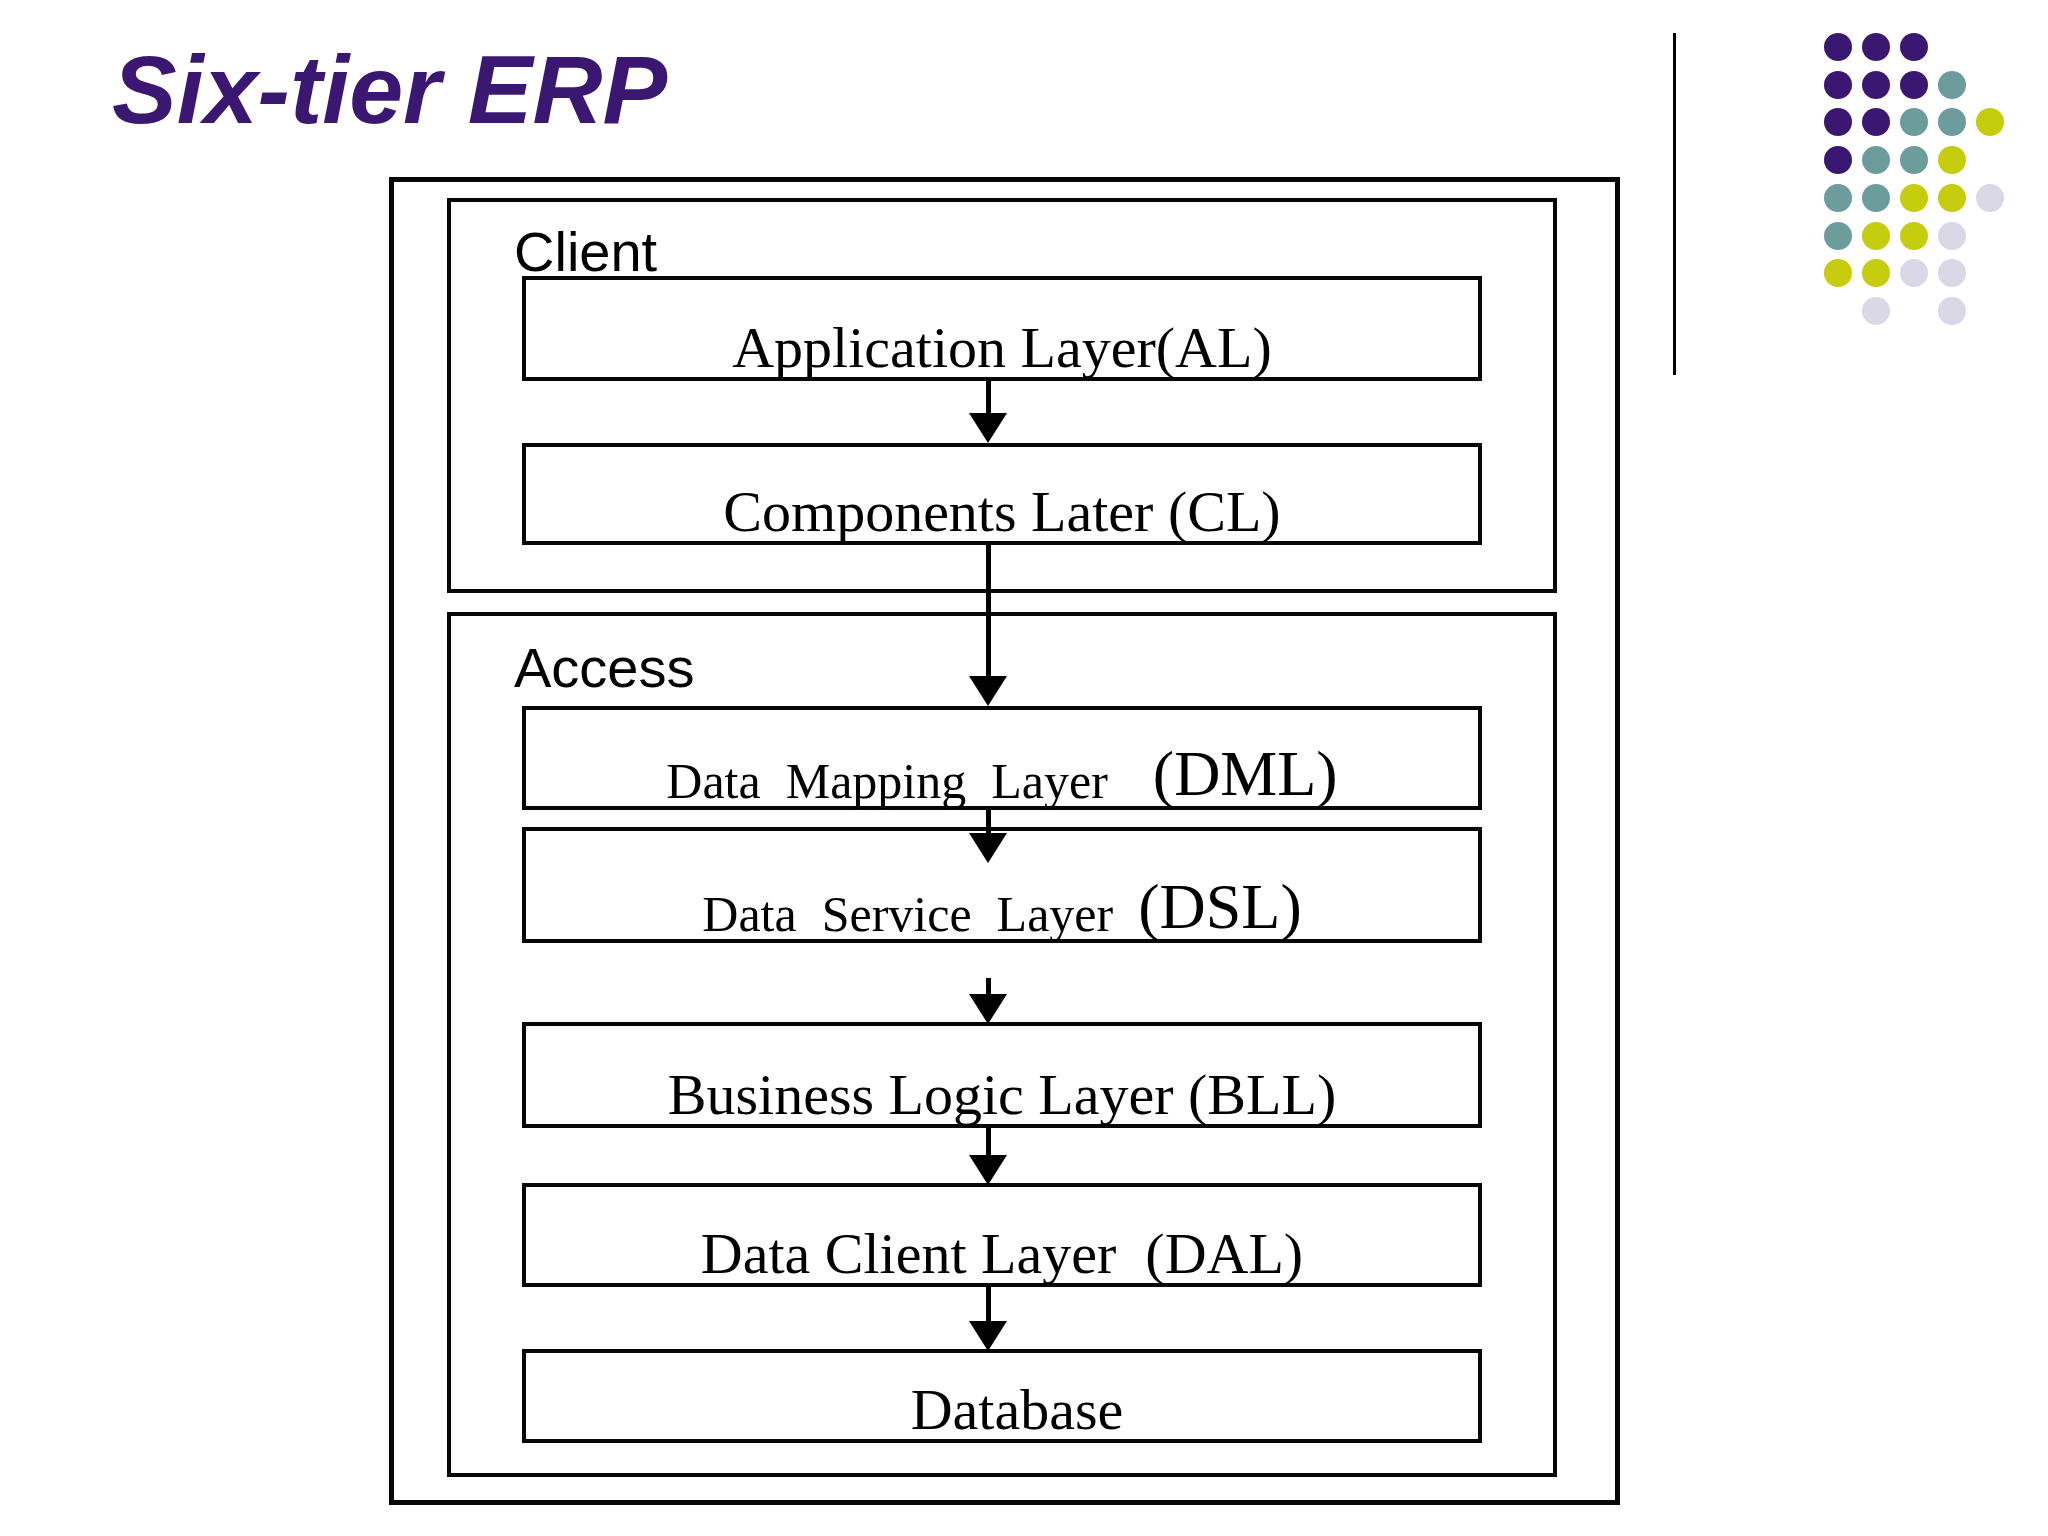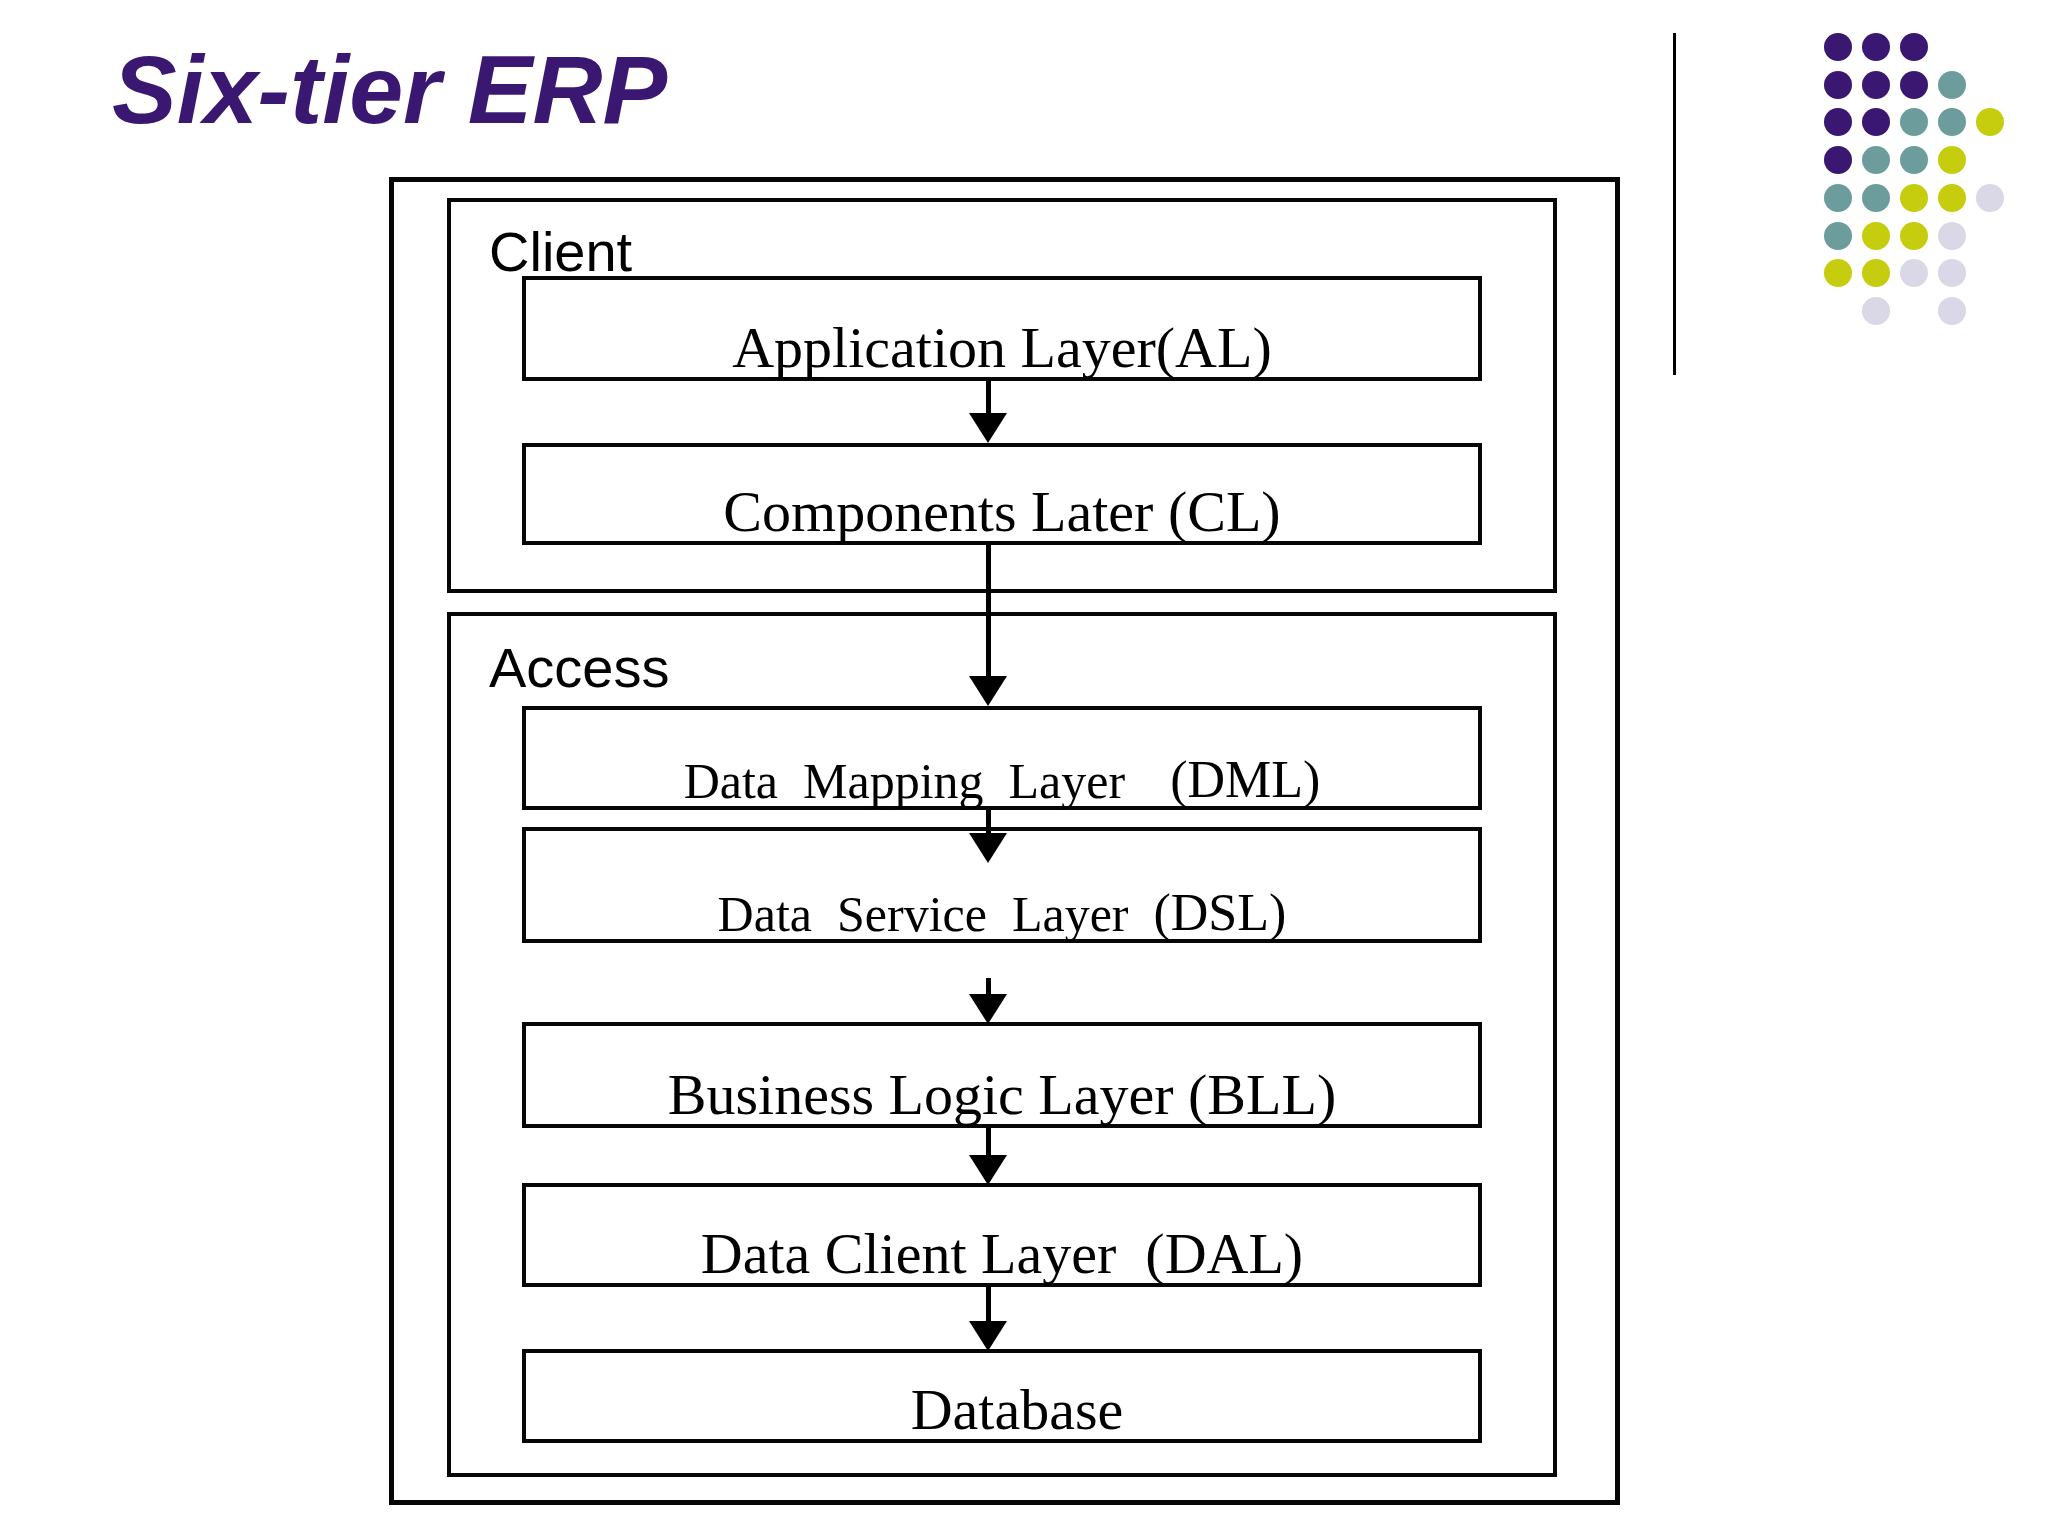--- a/index.html
+++ b/index.html
@@ -23,40 +23,40 @@
   
   .vline { position:absolute; left:1673px; top:33px; width:3px; height:342px; background:#000; }
   .dot { position:absolute; width:28px; height:28px; border-radius:50%; }
 
   
   .frame { position:absolute; border:4px solid #060606; background:transparent; }
   #outerBox  { left:389px; top:177px; width:1231px; height:1328px; border-width:5px; }
   #clientBox { left:447px; top:198px;  width:1110px; height:395px; }
   #serverBox { left:447px; top:612px;  width:1110px; height:865px; }
 
-  .group-label { position:absolute; font-size:56px; line-height:1; color:#000; }
+  .group-label { position:absolute; font-size:56px; line-height:1; color:#000;margin-left:25px; }
   #clientLabel { left:489px; top:224px; }
   #serverLabel { left:489px; top:640px; }
 
   
   .layer {
     position:absolute; left:522px; width:960px;
     border:4px solid #060606; background:#fff;
     display:flex; align-items:flex-end; justify-content:center;
     font-size:58px; white-space:pre; line-height:1;font-family:Liberation Serif, serif;
   }
   #alBox  { top:276px; height:105px; }
   #clBox  { top:443px; height:102px; }
   #dmlBox { top:706px; height:104px;gap:20px; }
   #dslBox { top:827px; height:116px; }
   #bllBox { top:1022px; height:106px; }
   #dalBox { top:1183px; height:104px; }
   #dbBox  { top:1349px; height:94px;padding-left:30px;  }
   .layer .main  { font-size:50px; white-space:pre; }
-  .layer .abbr  { font-size:52px; white-space:pre; }
+  .layer .abbr  { font-size:64px; white-space:pre; }
 
   
   .arrow {
     position:absolute; left:968px; width:40px;
     display:flex; flex-direction:column; align-items:center;
     z-index:5; pointer-events:none;
   }
   .arrow .shaft { width:5px; background:#000; flex:1 1 auto; }
   .arrow .head  { width:0; height:0; flex:0 0 auto;
     border-left:19px solid transparent; border-right:19px solid transparent;

